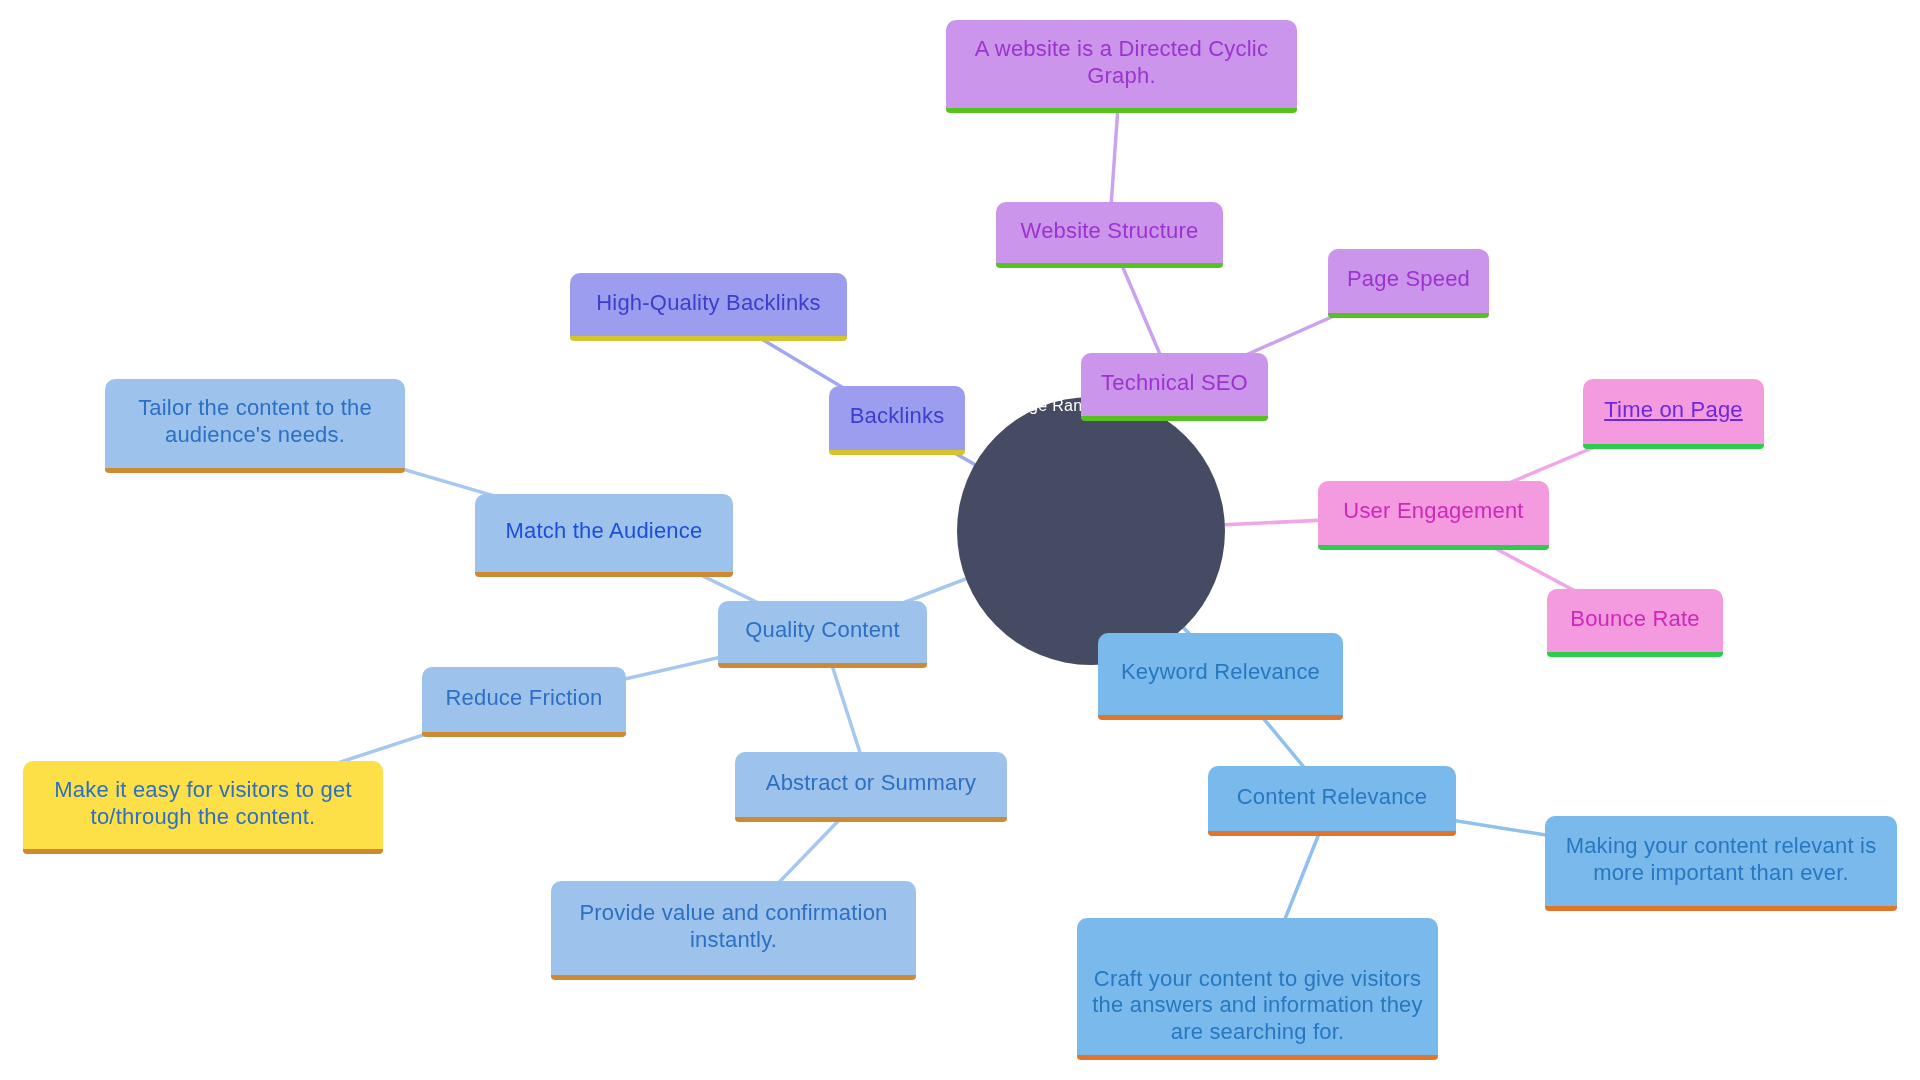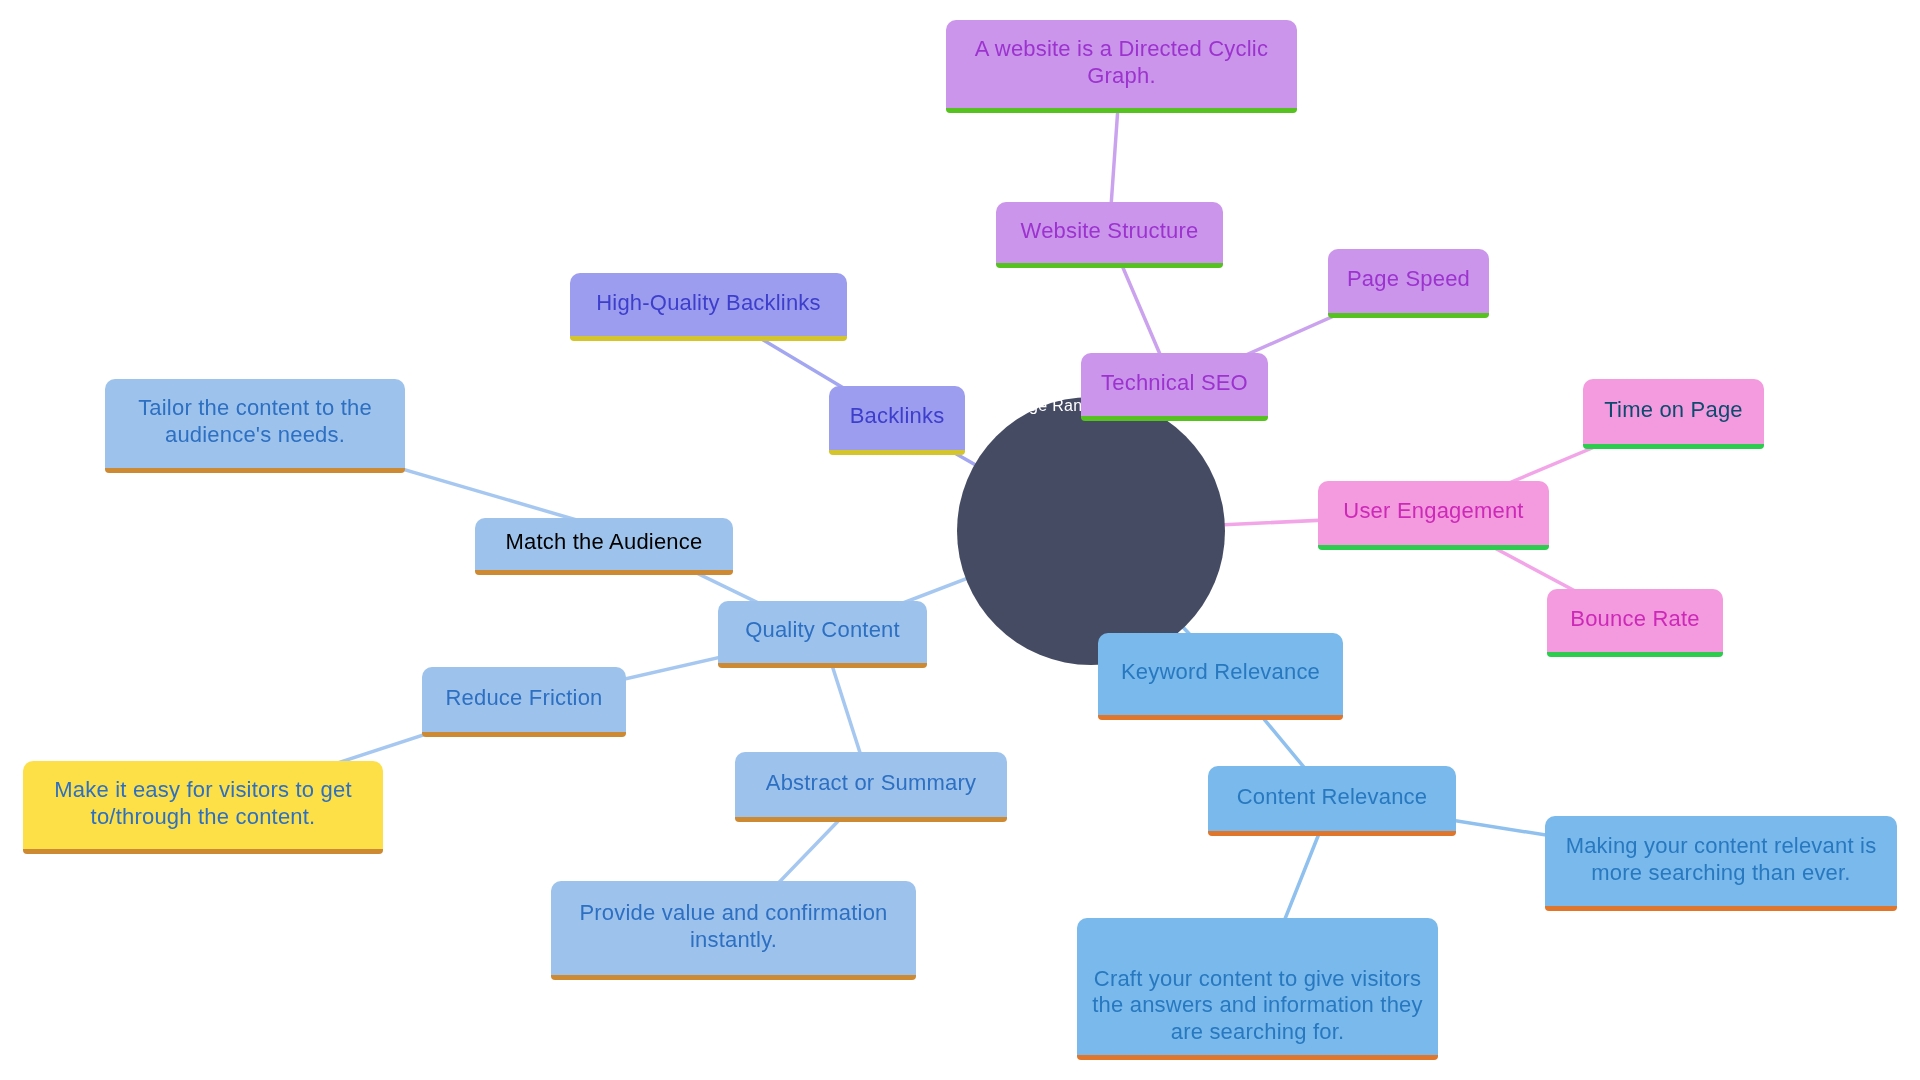--- a/index.html
+++ b/index.html
@@ -83,34 +83,34 @@
     <span>Technical SEO</span>
   </div>
 
   <div class="node" style="left: 570px; top: 273px; width: 277px; height: 68px; background: rgb(156, 157, 238); color: rgb(61, 62, 204); border-bottom: 5px solid rgb(211, 197, 43);">
     <span>High-Quality Backlinks</span>
   </div>
   <div class="node" style="left: 829px; top: 386px; width: 136px; height: 69px; background: rgb(156, 157, 238); color: rgb(61, 62, 204); border-bottom: 5px solid rgb(211, 197, 43);">
     <span>Backlinks</span>
   </div>
 
-  <div class="node" style="left: 1583px; top: 379px; width: 181px; height: 70px; background: rgb(244, 154, 223); color: #0c4a6e; border-bottom: 5px solid rgb(46, 204, 78);">
+  <div class="node" style="left: 1583px; top: 379px; width: 181px; height: 70px; background: rgb(244, 154, 223); color: #6d28d9; border-bottom: 5px solid rgb(46, 204, 78); text-decoration: underline;">
     <span>Time on Page</span>
   </div>
   <div class="node" style="left: 1318px; top: 481px; width: 231px; height: 69px; background: rgb(244, 154, 223); color: rgb(204, 41, 184); border-bottom: 5px solid rgb(46, 204, 78);">
     <span>User Engagement</span>
   </div>
   <div class="node" style="left: 1547px; top: 589px; width: 176px; height: 68px; background: rgb(244, 154, 223); color: rgb(204, 41, 184); border-bottom: 5px solid rgb(46, 204, 78);">
     <span>Bounce Rate</span>
   </div>
 
   <div class="node" style="left: 105px; top: 379px; width: 300px; height: 94px; background: rgb(157, 195, 236); color: rgb(45, 111, 194); border-bottom: 5px solid rgb(206, 138, 51);">
     <span>Tailor the content to the audience's needs.</span>
   </div>
-  <div class="node" style="left: 475px; top: 518px; width: 258px; height: 57px; background: rgb(157, 195, 236); color: #000000; border-bottom: 5px solid rgb(206, 138, 51);">
+  <div class="node" style="left: 475px; top: 494px; width: 258px; height: 83px; background: rgb(157, 195, 236); color: #1d4ed8; border-bottom: 5px solid rgb(206, 138, 51);">
     <span>Match the Audience</span>
   </div>
   <div class="node" style="left: 718px; top: 601px; width: 209px; height: 67px; background: rgb(157, 195, 236); color: rgb(45, 111, 194); border-bottom: 5px solid rgb(206, 138, 51);">
     <span>Quality Content</span>
   </div>
   <div class="node" style="left: 422px; top: 667px; width: 204px; height: 70px; background: rgb(157, 195, 236); color: rgb(45, 111, 194); border-bottom: 5px solid rgb(206, 138, 51);">
     <span>Reduce Friction</span>
   </div>
   <div class="node" style="left: 23px; top: 761px; width: 360px; height: 93px; background: #fde047; color: rgb(45, 111, 194); border-bottom: 5px solid rgb(206, 138, 51);">
     <span>Make it easy for visitors to get to/through the content.</span>
@@ -122,19 +122,19 @@
     <span>Provide value and confirmation instantly.</span>
   </div>
 
   <div class="node" style="left: 1098px; top: 633px; width: 245px; height: 87px; background: rgb(121, 185, 236); color: rgb(40, 120, 192); border-bottom: 5px solid rgb(224, 118, 43);">
     <span>Keyword Relevance</span>
   </div>
   <div class="node" style="left: 1208px; top: 766px; width: 248px; height: 70px; background: rgb(121, 185, 236); color: rgb(40, 120, 192); border-bottom: 5px solid rgb(224, 118, 43);">
     <span>Content Relevance</span>
   </div>
   <div class="node" style="left: 1545px; top: 816px; width: 352px; height: 95px; background: rgb(121, 185, 236); color: rgb(40, 120, 192); border-bottom: 5px solid rgb(224, 118, 43);">
-    <span>Making your content relevant is more searching than ever.</span>
+    <span>Making your content relevant is more important than ever.</span>
   </div>
   <div class="node" style="left: 1077px; top: 918px; width: 361px; height: 142px; background: rgb(121, 185, 236); color: rgb(40, 120, 192); border-bottom: 5px solid rgb(224, 118, 43); align-items: flex-end;">
     <span>Craft your content to give visitors the answers and information they are searching for.</span>
   </div>
 
 </div>
 
 </body></html>

